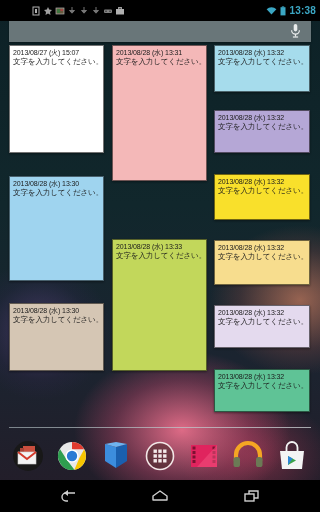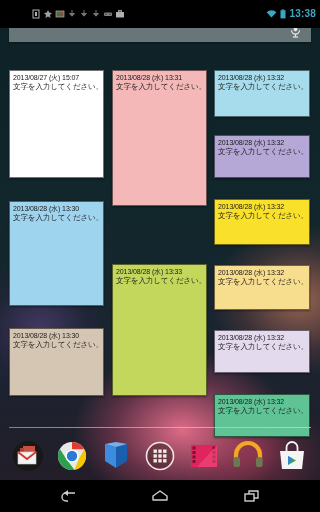--- a/index.html
+++ b/index.html
@@ -16,21 +16,21 @@
     background:
       radial-gradient(ellipse 150px 110px at 182px 430px, rgba(255,120,150,0.85) 0%, rgba(220,80,120,0.35) 45%, rgba(0,0,0,0) 72%),
       radial-gradient(ellipse 120px 100px at 300px 300px, rgba(255,150,110,0.55) 0%, rgba(180,90,80,0.22) 50%, rgba(0,0,0,0) 75%),
       radial-gradient(ellipse 90px 90px at 40px 330px, rgba(120,80,160,0.45) 0%, rgba(60,40,90,0.18) 55%, rgba(0,0,0,0) 78%),
       radial-gradient(ellipse 110px 80px at 255px 455px, rgba(190,60,90,0.5) 0%, rgba(0,0,0,0) 70%),
       linear-gradient(180deg,#0d2126 0%,#11272c 40%,#1b2430 70%,#241c28 100%);
   }
 
   
   #statusbar {
-    position:absolute; top:0; left:0; width:320px; height:28px;
+    position:absolute; top:0; left:0; width:320px; height:21px;
     background:#000;
     display:flex; align-items:center;
     z-index:20;
     padding-left:29px;
   }
   #status-icons { display:flex; align-items:center; gap:2px; padding-left:2px; }
   .sb-ico { width:10px; height:10px; display:block; opacity:.85; }
   #status-right {
     margin-left:auto; display:flex; align-items:center; gap:3px; padding-right:4px;
   }
@@ -48,21 +48,21 @@
     z-index:10;
     box-shadow:0 1px 2px rgba(0,0,0,.35);
   }
   #google-word {
     color:#e9ecec; font-family:"Liberation Serif","DejaVu Serif",serif;
     font-size:15px; padding-left:9px; letter-spacing:.3px;
   }
   #mic-icon { margin-left:auto; margin-right:9px; }
 
   
-  #notes { position:absolute; inset:0; z-index:5;margin-top:25px; }
+  #notes { position:absolute; inset:0; z-index:5; }
   .note {
     position:absolute;
     border:1px solid rgba(0,0,0,.55);
     padding:2px 3px 0 3px;
     overflow:hidden;
     box-shadow:0 1px 2px rgba(0,0,0,.4);
   }
   .note-date {
     font-size:7px; color:#1b1b1b; line-height:9px;
     white-space:nowrap; letter-spacing:-0.1px;

